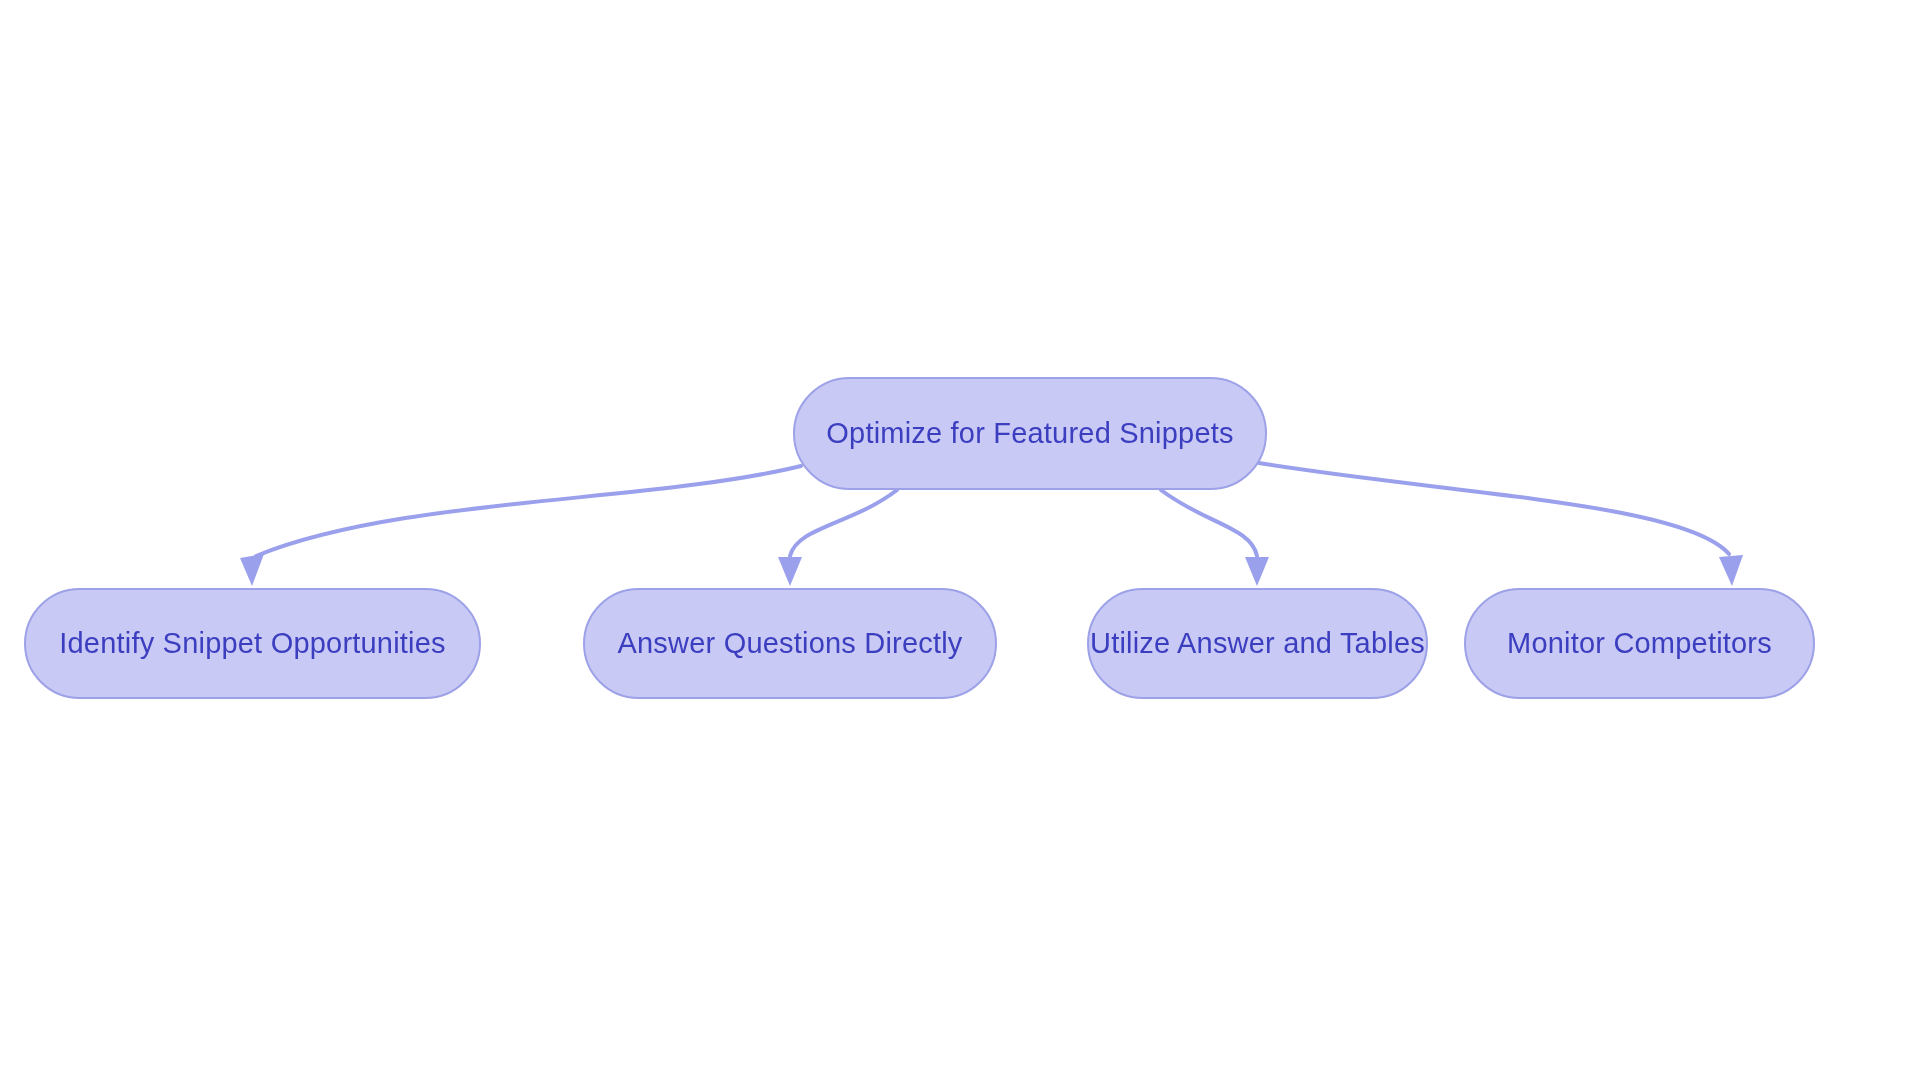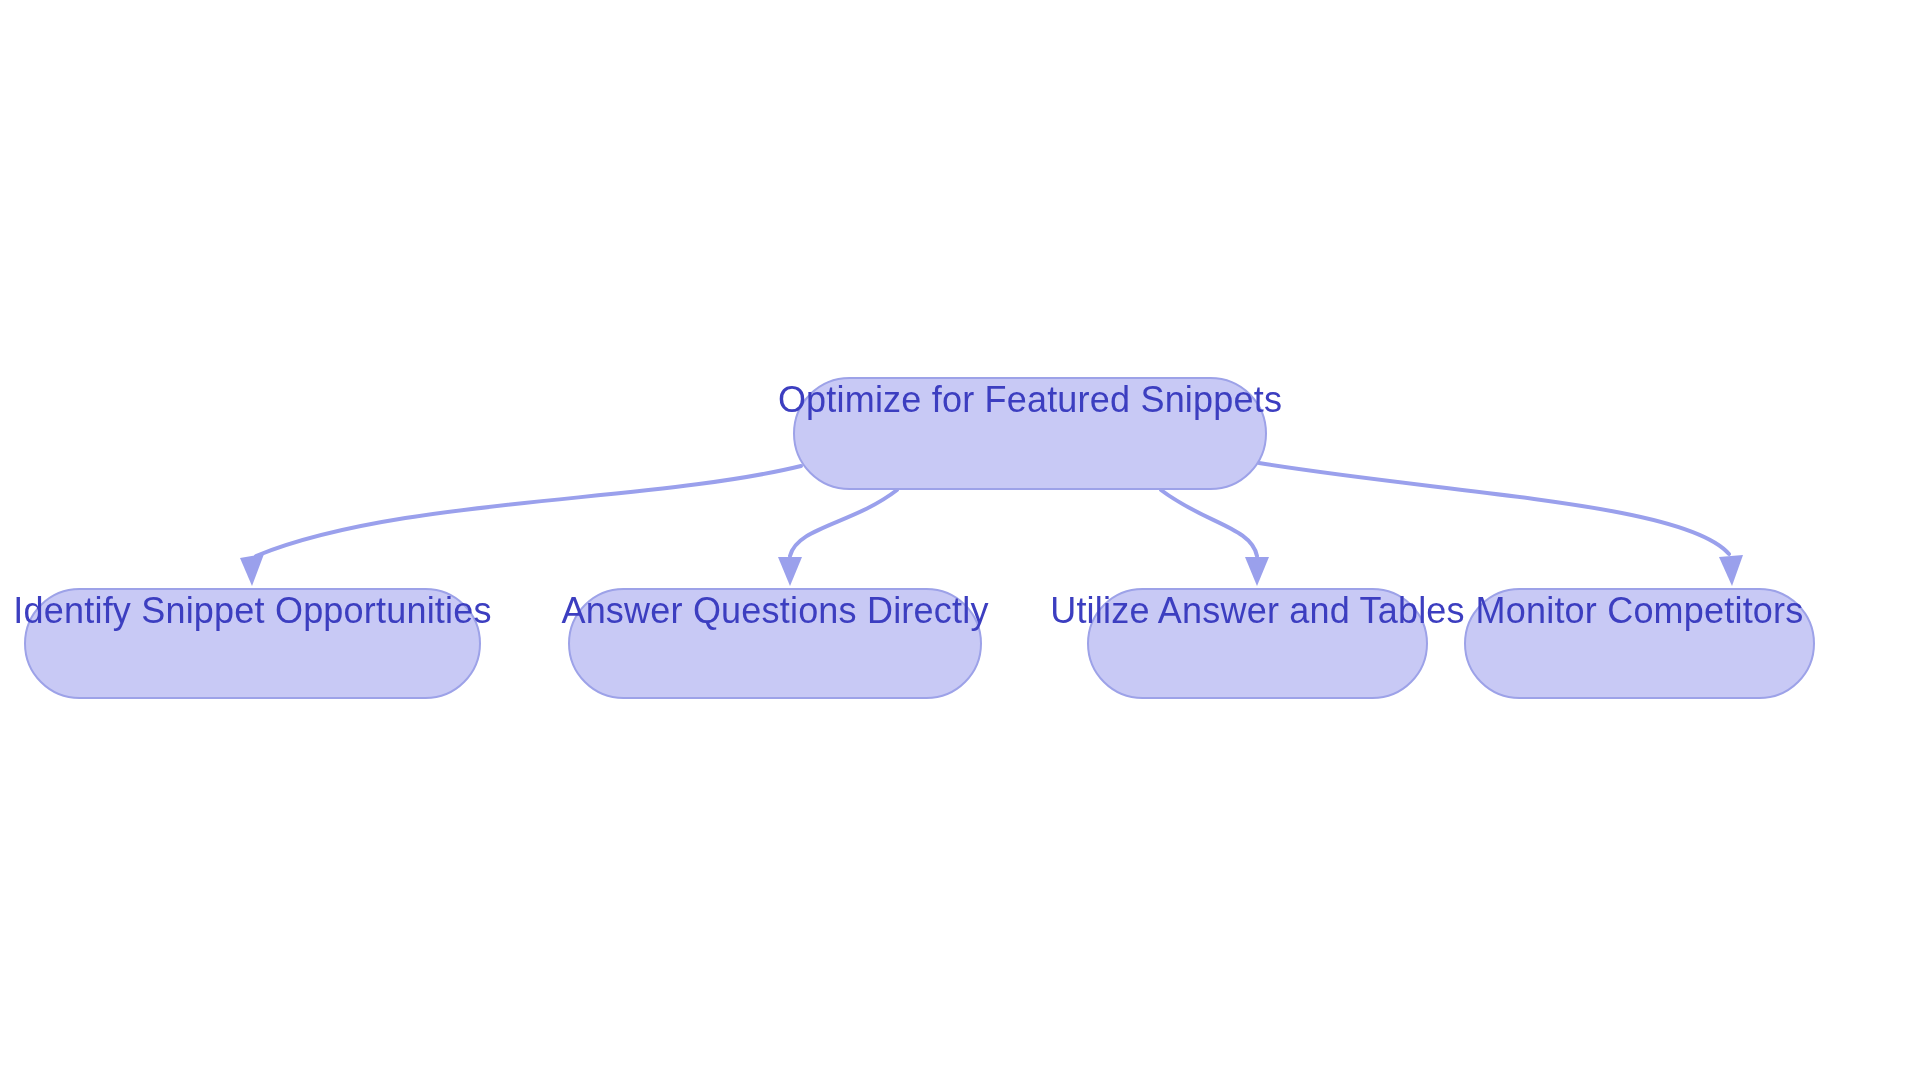--- a/index.html
+++ b/index.html
@@ -36,44 +36,45 @@
     stroke-width: 4;
     stroke-linecap: round;
   }
   .edges polygon {
     fill: var(--arrow);
     stroke: none;
   }
   .node {
     position: absolute;
     display: flex;
+    align-items: center;
     justify-content: center;
     background: var(--node-fill);
     border: 2px solid var(--node-border);
     color: var(--node-text);
-    font-size: 36px;
+    font-size: 29px;
     letter-spacing: 0.2px;
     box-sizing: border-box;
     text-align: center;
     white-space: nowrap;
   }
   .node-root {
     left: 793px;
     top: 377px;
     width: 474px;
     height: 113px;
     border-radius: 57px;
   }
   .node-child {
     top: 588px;
     height: 111px;
     border-radius: 56px;
   }
   .node-c0 { left: 24px;   width: 457px; }
-  .node-c1 { left: 568px;  width: 414px; }
+  .node-c1 { left: 583px;  width: 414px; }
   .node-c2 { left: 1087px; width: 341px; }
   .node-c3 { left: 1464px; width: 351px; }
 </style>
 </head>
 <body>
 
 <div class="canvas">
 
   <svg class="edges" viewBox="0 0 1920 1083" xmlns="http://www.w3.org/2000/svg">
     <g>

